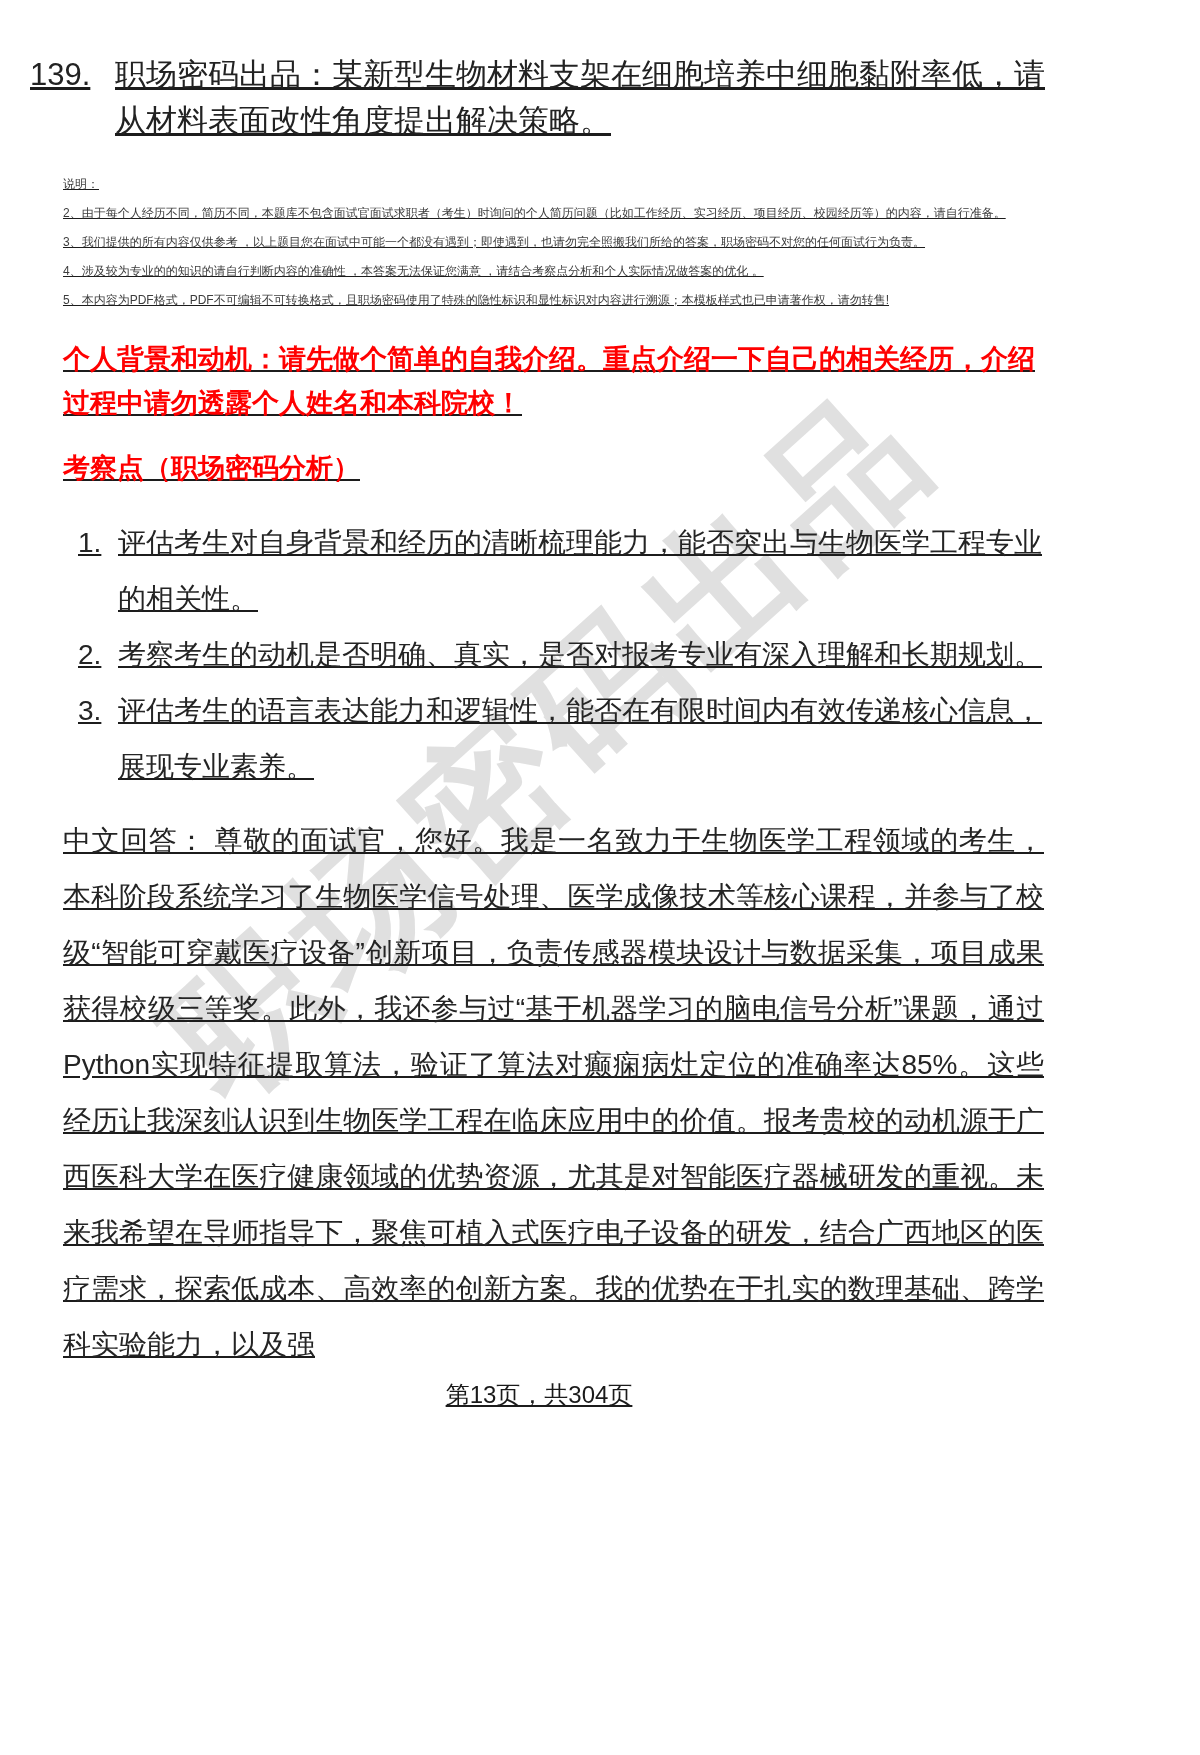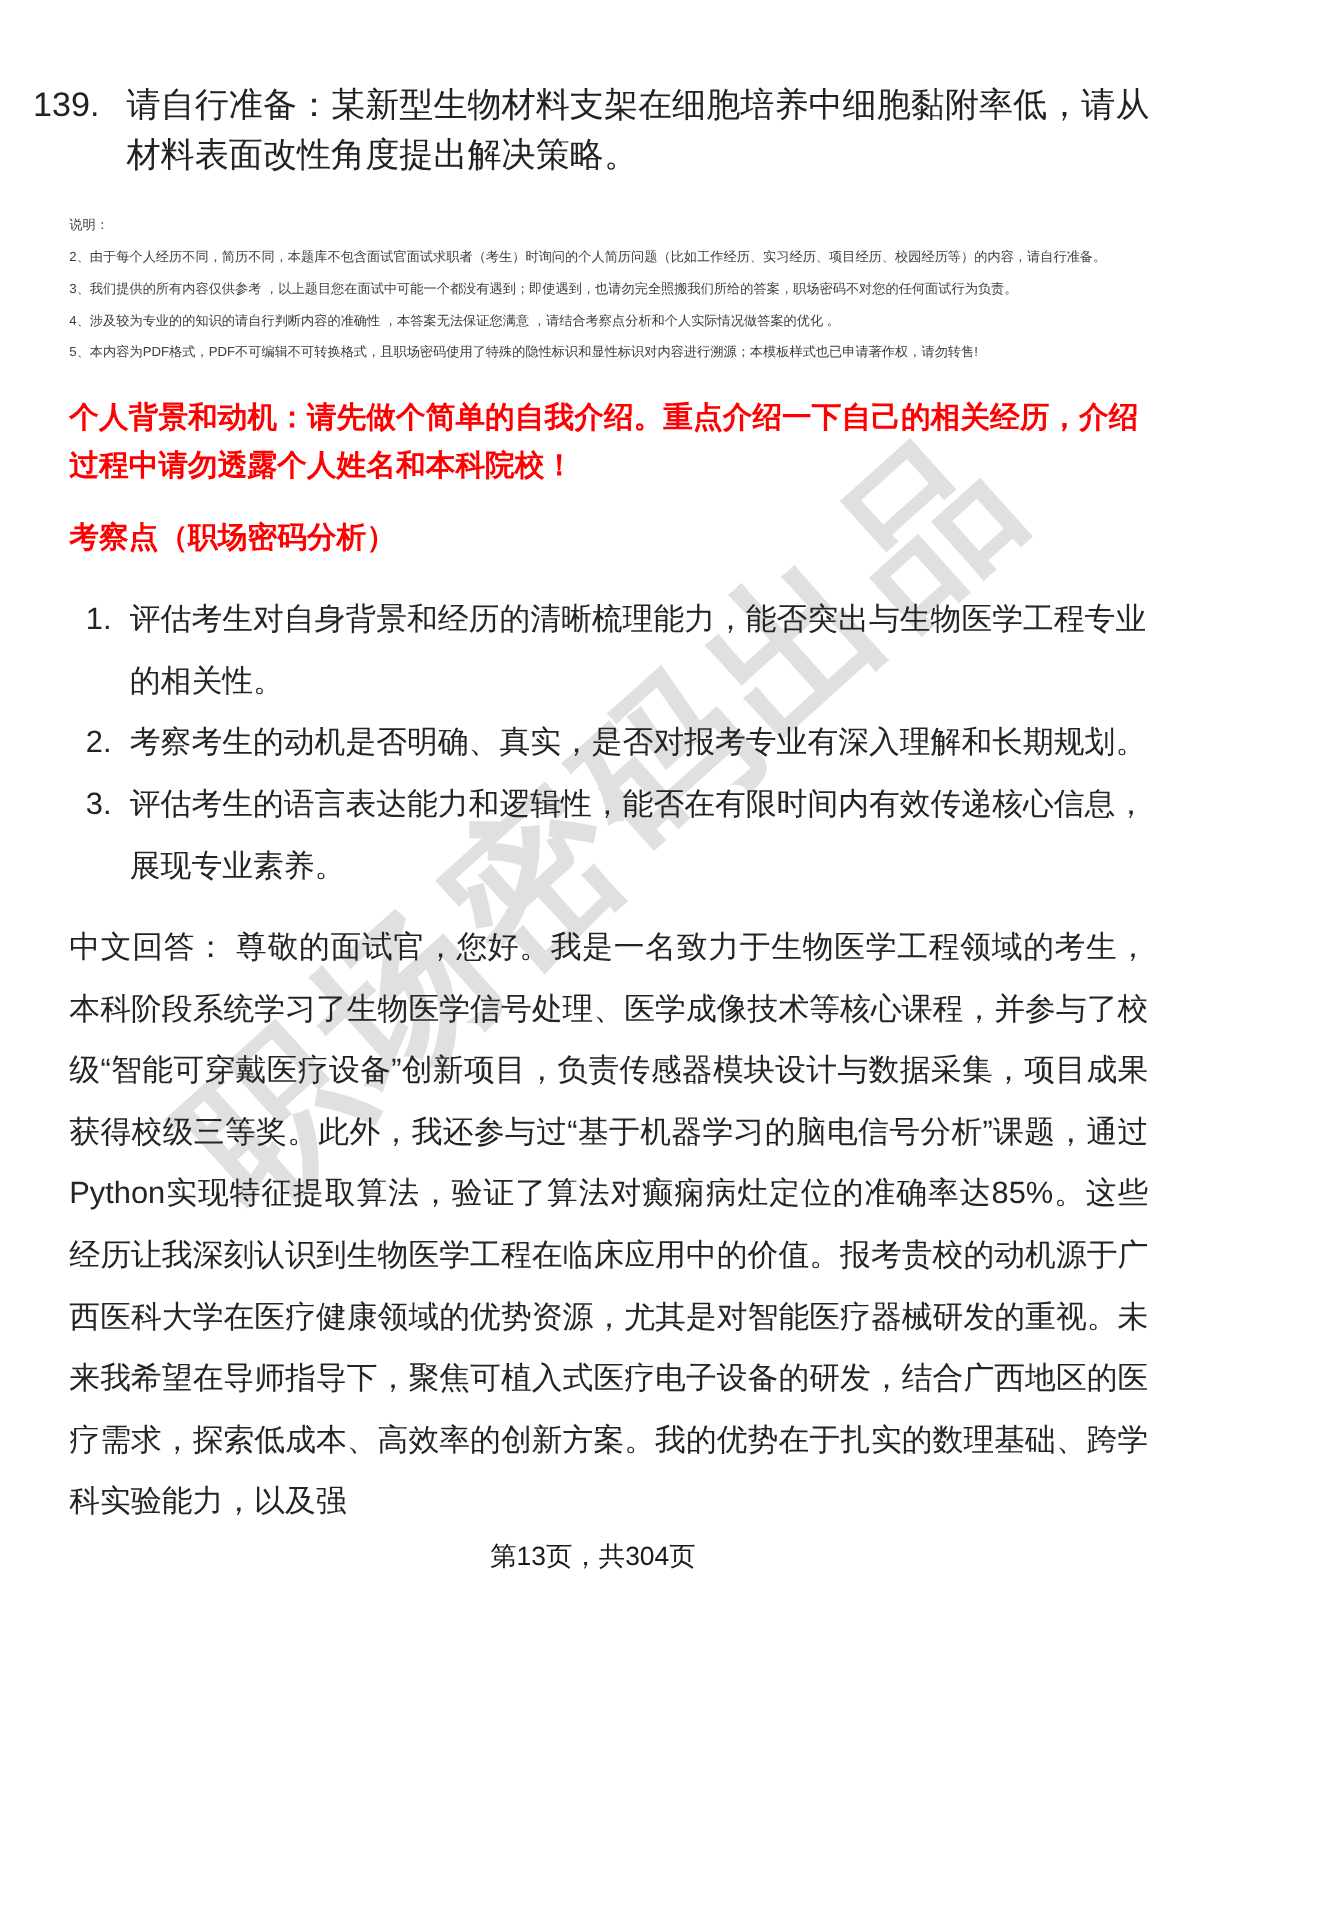--- a/index.html
+++ b/index.html
@@ -25,21 +25,22 @@
     letter-spacing: 10px;
     white-space: nowrap;
     color: var(--watermark, #e0e0e0);
     z-index: 0;
     user-select: none;
     pointer-events: none;
   }
   .content {
     position: relative;
     z-index: 1;
-    padding: 72px 152px 0 30px;
+    padding: 52px 152px 0 30px;
+    text-decoration: underline;
   }
   .title-row {
     display: flex;
     align-items: flex-start;
     font-size: 31px;
     line-height: 46px;
     font-weight: 500;
     color: #222222;
   }
   .qnum { width: 85px; flex: none; }
@@ -91,21 +92,21 @@
 <body>
 
 <div class="page">
 
   <div class="watermark">职场密码出品</div>
 
   <div class="content">
 
     <div class="title-row">
       <span class="qnum">139.</span>
-      <div class="qtitle">请自行准备：某新型生物材料支架在细胞培养中细胞黏附率低，请从材料表面改性角度提出解决策略。</div>
+      <div class="qtitle">职场密码出品：某新型生物材料支架在细胞培养中细胞黏附率低，请从材料表面改性角度提出解决策略。</div>
     </div>
 
     <div class="notes">
       <p class="note">说明：</p>
       <p class="note">2、由于每个人经历不同，简历不同，本题库不包含面试官面试求职者（考生）时询问的个人简历问题（比如工作经历、实习经历、项目经历、校园经历等）的内容，请自行准备。</p>
       <p class="note">3、我们提供的所有内容仅供参考 ，以上题目您在面试中可能一个都没有遇到；即使遇到，也请勿完全照搬我们所给的答案，职场密码不对您的任何面试行为负责。</p>
       <p class="note">4、涉及较为专业的的知识的请自行判断内容的准确性 ，本答案无法保证您满意 ，请结合考察点分析和个人实际情况做答案的优化 。</p>
       <p class="note">5、本内容为PDF格式，PDF不可编辑不可转换格式，且职场密码使用了特殊的隐性标识和显性标识对内容进行溯源；本模板样式也已申请著作权，请勿转售!</p>
     </div>
 

